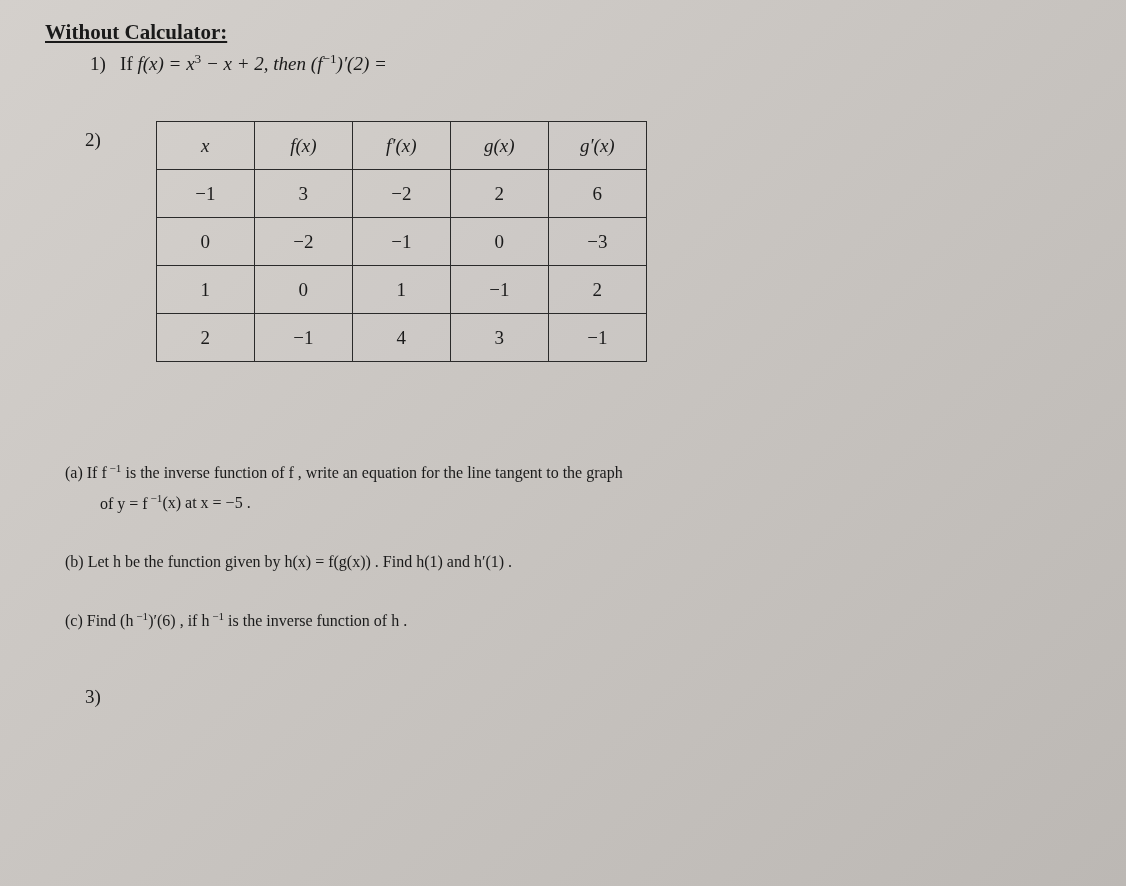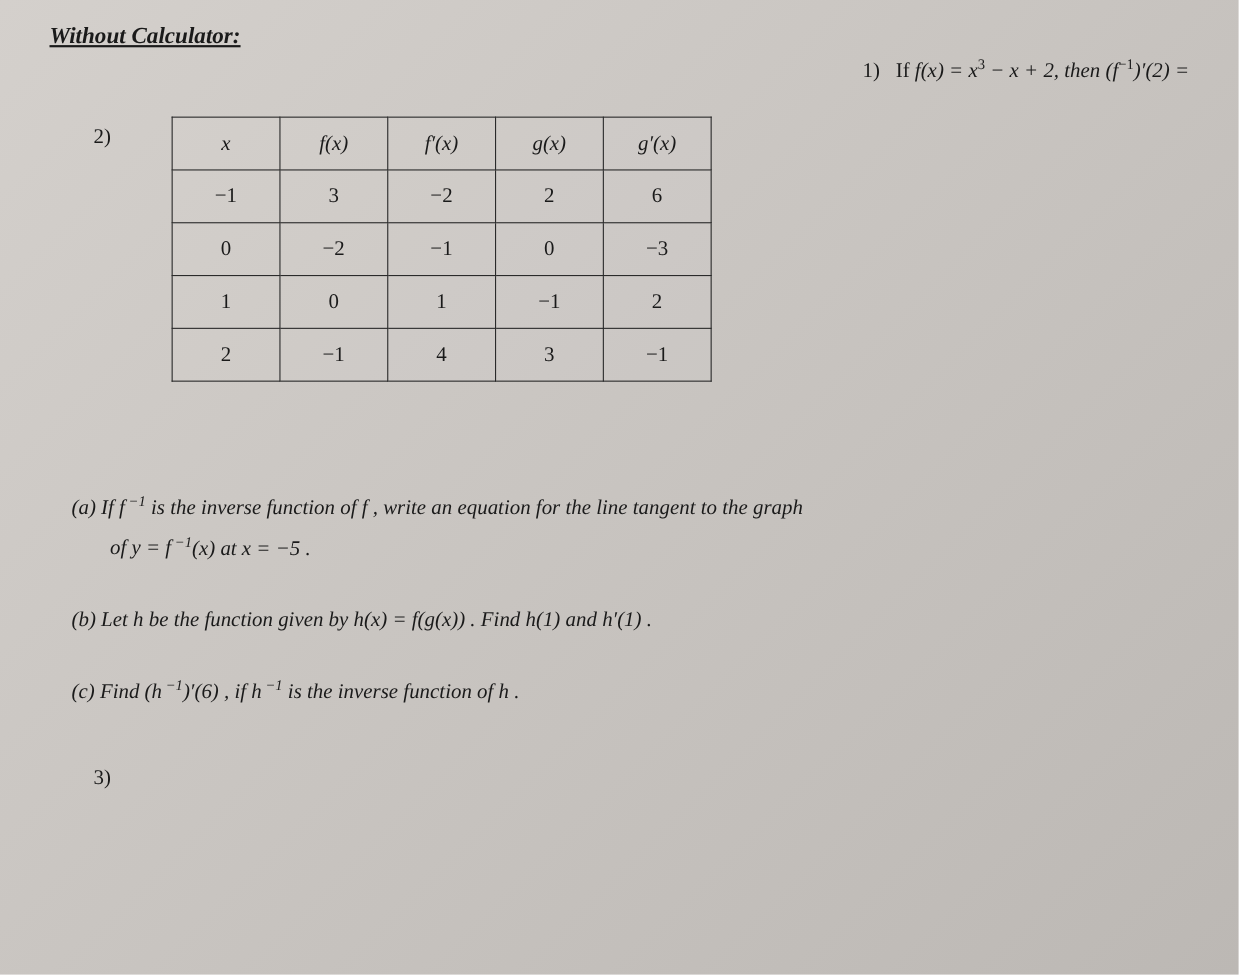--- a/index.html
+++ b/index.html
@@ -10,27 +10,25 @@
       font-family: 'Times New Roman', Times, serif;
       color: #1a1a1a;
       padding: 20px 45px;
       position: relative;
     }
     .section-header {
       font-weight: bold;
       text-decoration: underline;
       font-size: 21px;
       margin-bottom: 6px;
-      font-style: italic;
     }
     .problem-1 {
       margin-left: 45px;
       font-size: 19px;
-      margin-bottom: 30px;
-      text-align: right;
+      margin-bottom: 46px;
     }
     .problem-2-wrap {
       display: flex;
       align-items: flex-start;
       margin-left: 40px;
       margin-bottom: 35px;
     }
     .problem-num {
       font-size: 19px;
       margin-right: 55px;
@@ -50,23 +48,22 @@
       font-weight: normal;
     }
     th { font-style: italic; }
     .description {
       margin: 0 10px 30px 10px;
       font-size: 19px;
       line-height: 1.6;
     }
     .sub-problem {
       margin: 0 10px 28px 20px;
-      font-size: 19px;
+      font-size: 16px;
       line-height: 1.9;
-      font-style: italic;
     }
     .sub-indent {
       margin-left: 35px;
     }
     .problem-3 {
       margin-left: 40px;
       font-size: 19px;
       margin-top: 50px;
     }
     sup { font-size: 0.7em; }

